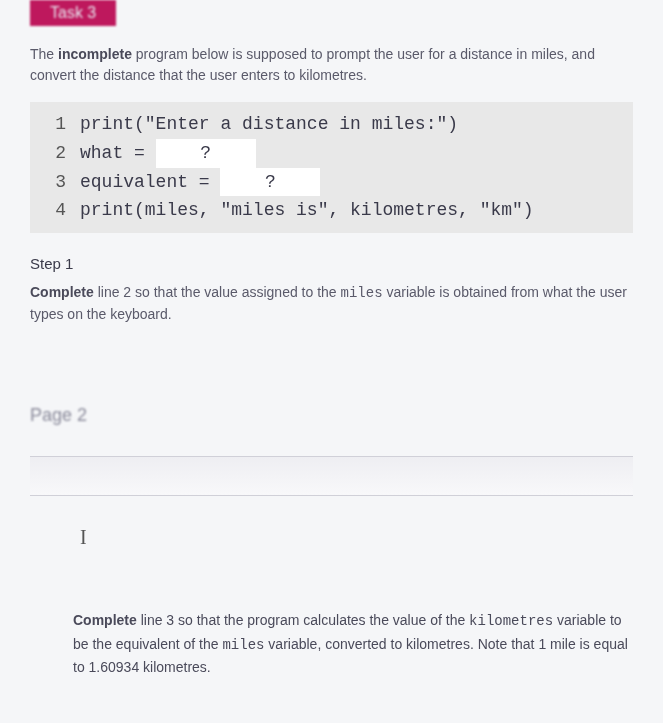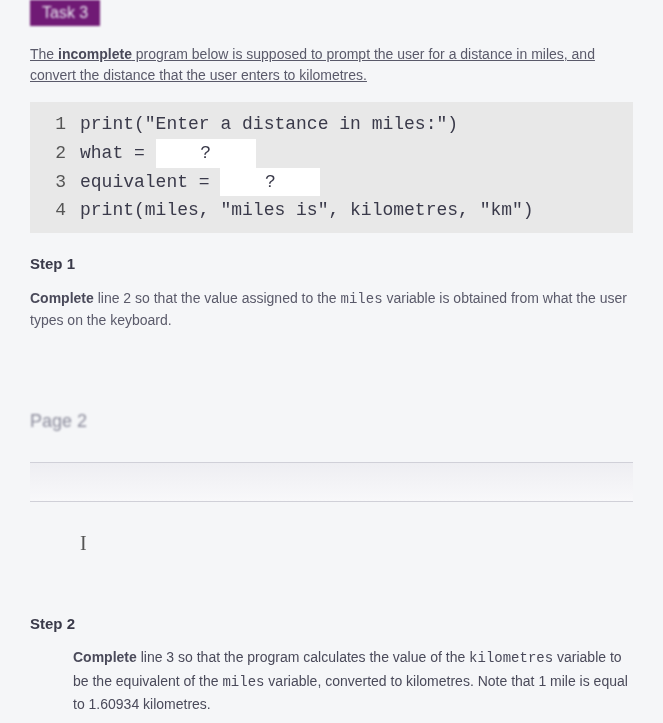--- a/index.html
+++ b/index.html
@@ -12,35 +12,34 @@
       height: 723px;
       background: #f5f6f8;
       font-family: Arial, sans-serif;
       color: #4a4a5a;
       padding: 0 30px;
       position: relative;
       overflow: hidden;
     }
     .task-badge {
       display: inline-block;
-      background: #701a75;
+      background: #be185d;
       color: #e8e8f0;
-      padding: 4px 12px;
+      padding: 4px 20px;
       font-size: 16px;
       font-weight: 500;
       margin-top: 0;
       filter: blur(0.8px);
     }
     .description {
       margin-top: 18px;
       font-size: 14px;
       line-height: 1.5;
       color: #5a5a6a;
       filter: blur(0.6px);
-      text-decoration: underline;
     }
     .description .bold {
       font-weight: bold;
       color: #4a4a5a;
     }
     .code-block {
       margin-top: 16px;
       background: #e8e8e8;
       padding: 8px 0;
       filter: blur(0.5px);
@@ -64,28 +63,28 @@
       flex: 1;
     }
     .blank {
       display: inline-block;
       background: #ffffff;
       padding: 0 8px;
       min-width: 100px;
       text-align: center;
     }
     .step-heading {
-      font-weight: bold;
+      font-weight: normal;
       font-size: 15px;
       color: #3a3a4a;
       margin-top: 22px;
       filter: blur(0.5px);
     }
     .step-description {
-      margin-top: 16px;
+      margin-top: 10px;
       font-size: 14px;
       line-height: 1.5;
       color: #5a5a6a;
       filter: blur(0.5px);
     }
     .step-description .bold {
       font-weight: bold;
       color: #4a4a5a;
     }
     .step-description .mono {
@@ -174,20 +173,19 @@
   <span class="bold">Complete</span><span> line 2 so that the value assigned to the </span><span class="mono">miles</span><span> variable is obtained from what the user types on the keyboard.</span>
 </p>
 
 <div class="page-label">Page 2</div>
 
 <div class="divider-area"></div>
 
 <div class="cursor">I</div>
 
 <div class="step2-section">
-  <div class="step2-heading">Step 2</div>
   <p class="step2-description">
     <span class="bold">Complete</span><span> line 3 so that the program calculates the value of the </span><span class="mono">kilometres</span><span> variable to be the equivalent of the </span><span class="mono">miles</span><span> variable, converted to kilometres. Note that 1 mile is equal to 1.60934 kilometres.</span>
   </p>
 </div>
 
 
 
 
 </body></html>

